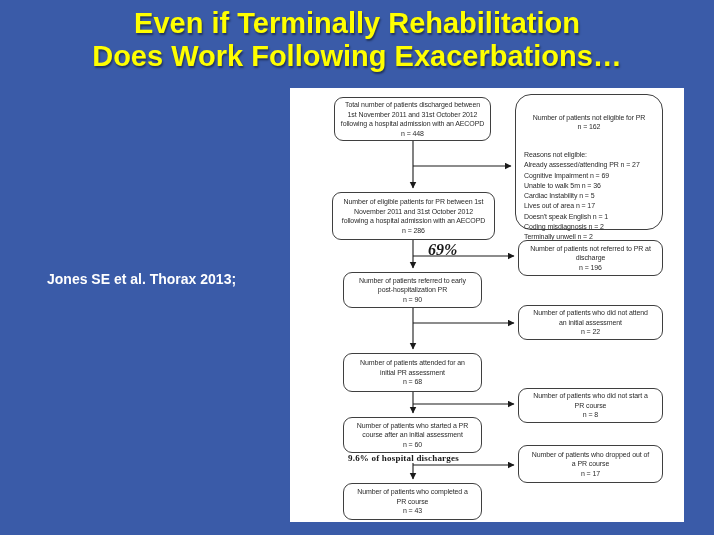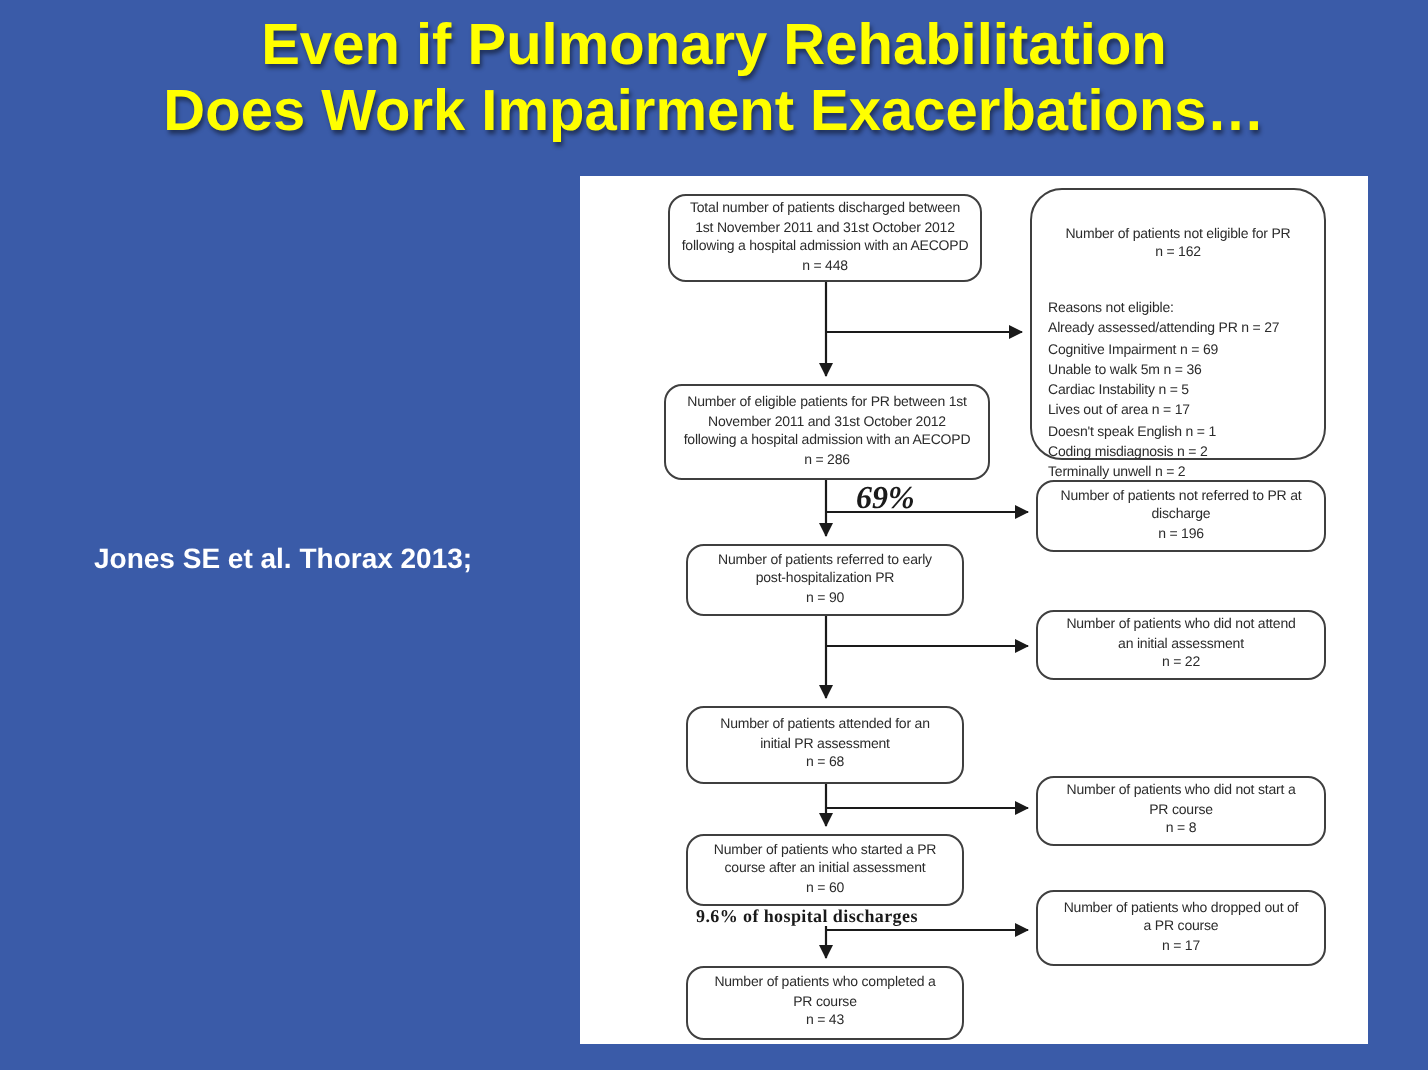--- a/index.html
+++ b/index.html
@@ -83,22 +83,22 @@
     background:#FFFFFF;
     letter-spacing:0.2px;
   }
 </style>
 </head>
 <body>
 
 <div class="slide">
 
   <div class="title">
-    <div>Even if Pulmonary Rehabilitation</div>
-    <div>Does Work Impairment Exacerbations…</div>
+    <div>Even if Terminally Rehabilitation</div>
+    <div>Does Work Following Exacerbations…</div>
   </div>
 
   <div class="citation">
     <div>Jones SE et al. Thorax 2013;</div>
   </div>
 
   <div class="panel">
 
     <svg width="394" height="434" viewBox="0 0 394 434">
       <defs>

